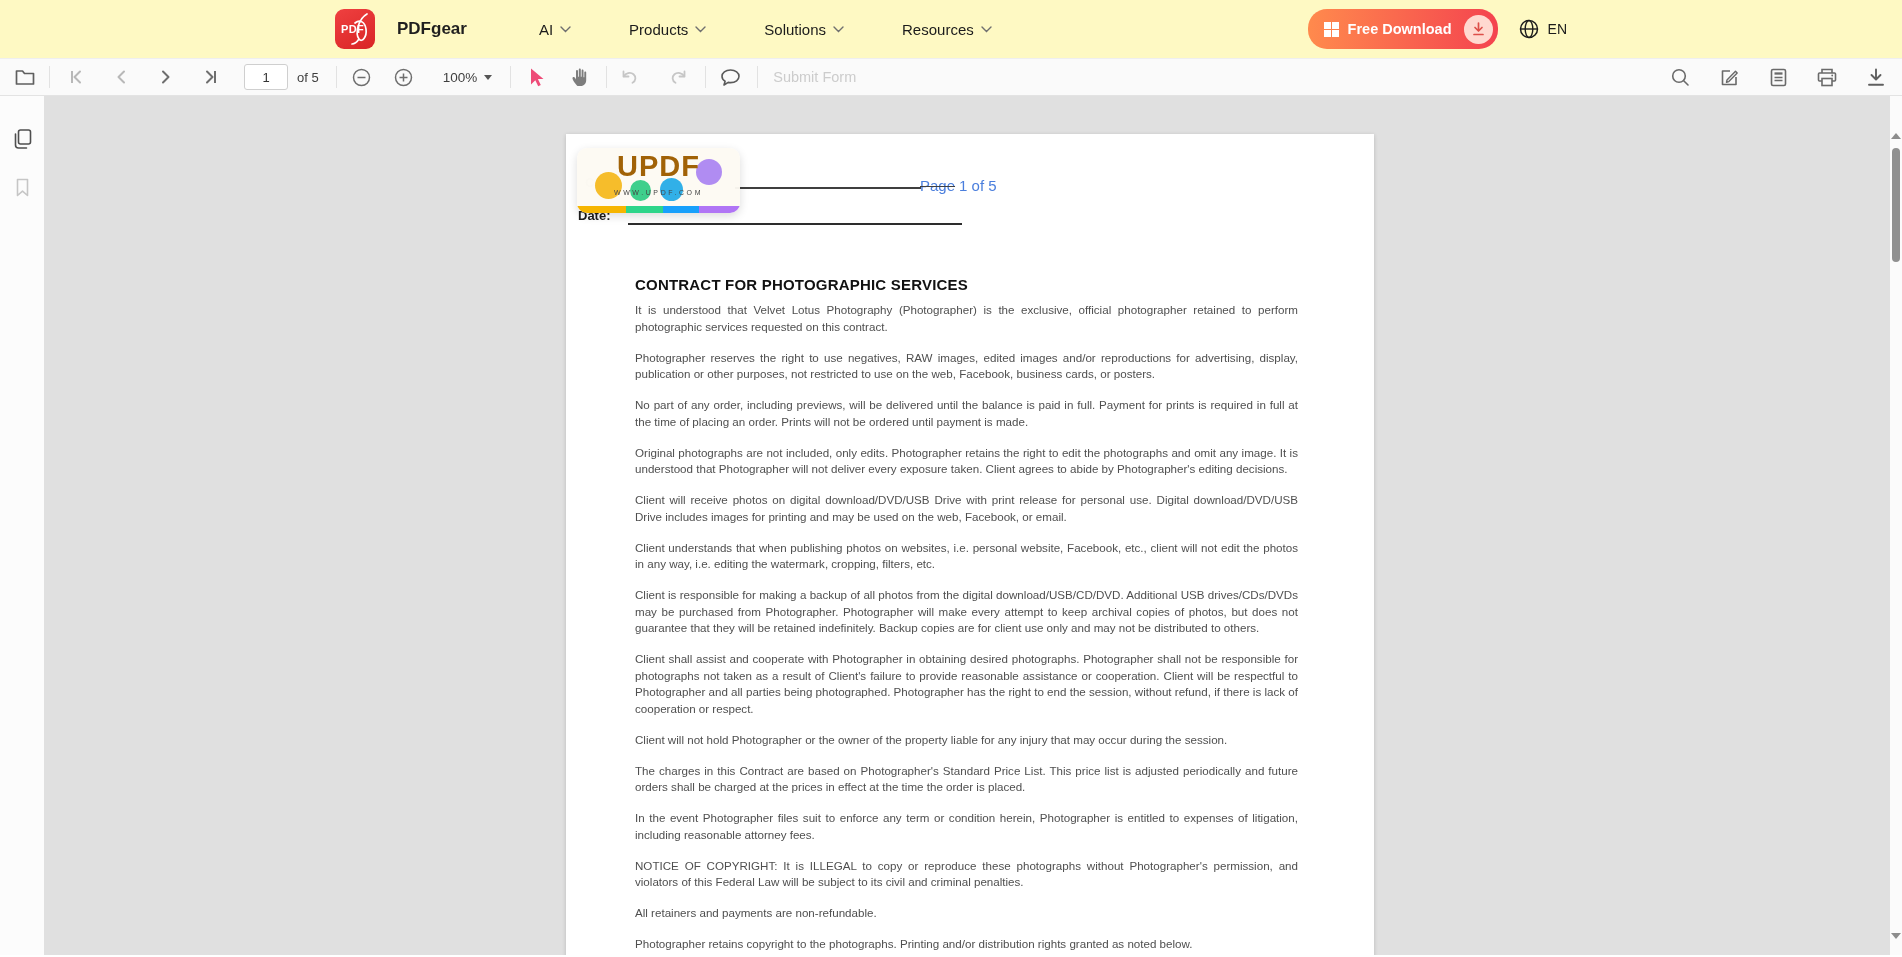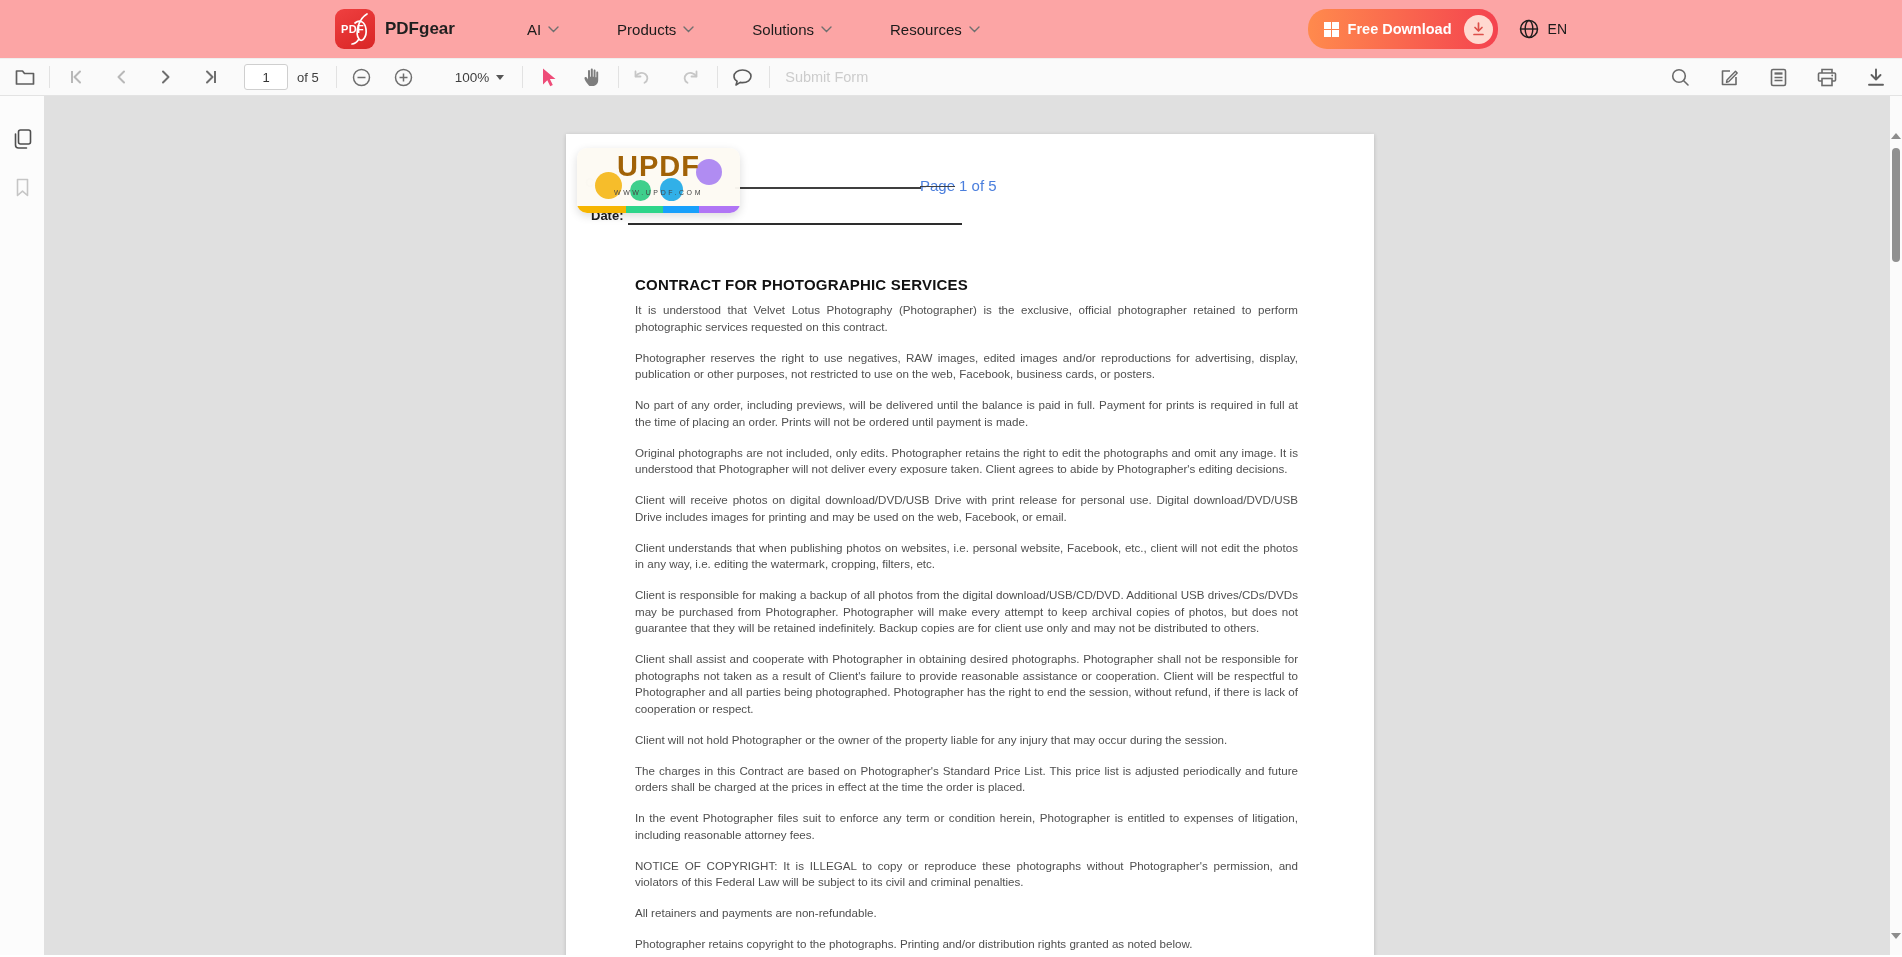--- a/index.html
+++ b/index.html
@@ -1,27 +1,27 @@
 <!DOCTYPE html>
 <html><head>
 <meta charset="utf-8">
 <style>
   * { margin:0; padding:0; box-sizing:border-box; }
   html,body { width:1902px; height:957px; overflow:hidden; background:#fff;
               font-family:"Liberation Sans", sans-serif; }
 
   
-  .navbar { height:58px; background:#fca5a5; display:flex; align-items:flex-start; }
+  .navbar { height:58px; background:#fef9c3; display:flex; align-items:flex-start; }
   .nav-inner { width:1232px; margin:0 auto; display:flex; align-items:center; height:100%; }
   .logo-box { width:40px; height:40px; border-radius:9px;
               background:linear-gradient(150deg,#ef4040,#d92525);
               position:relative; cursor:pointer; flex:none; }
   .logo-pdf { position:absolute; left:6px; top:14px; color:#fff; font-size:11px; font-weight:bold; letter-spacing:.3px; }
   .logo-pen { position:absolute; right:3px; top:3px; }
-  .brand { font-size:17px; font-weight:700; color:#1f1f1f; margin-left:10px; }
+  .brand { font-size:17px; font-weight:700; color:#1f1f1f; margin-left:22px; }
   .nav-menus { display:flex; align-items:center; gap:58px; margin-left:72px; }
   .nav-item { display:flex; align-items:center; gap:7px; font-size:15px; font-weight:400;
               color:#1b1b1b; cursor:pointer; }
   .nav-right { margin-left:auto; display:flex; align-items:center; }
   .dl-btn { border:none; cursor:pointer; height:40px; border-radius:19px; display:flex; align-items:center;
             background:linear-gradient(90deg,#ff8a4d,#f4434f); padding:0 5px 0 16px; }
   .dl-label { color:#fff; font-size:14.5px; font-weight:600; margin:0 12px 0 9px; }
   .dl-badge { width:29px; height:29px; border-radius:50%; background:#ffd9d0; display:flex;
               align-items:center; justify-content:center; }
   .globe { margin-left:20px; cursor:pointer; display:flex; }
@@ -52,21 +52,21 @@
 
   
   .page { position:absolute; left:522px; top:38px; width:808px; height:980px; background:#fff;
           box-shadow:0 1px 4px rgba(0,0,0,.18); }
   .page-head { position:relative; height:142px; }
   .client-frag { position:absolute; left:19px; top:41px; font-size:13px; font-weight:bold; color:#c6c6c6; z-index:1; }
   .client-line { position:absolute; left:169px; top:53px; width:186px; height:1.6px; background:#3f3f3f; z-index:1; }
   .page-ind { position:absolute; left:354px; top:43px; font-size:15px; color:#4a7edd; z-index:1; white-space:nowrap; }
   .page-ind .struck { text-decoration:line-through; text-decoration-color:#3f3f3f; }
   .page-ind .rest { padding-left:4px; }
-  .date-label { position:absolute; left:25px; top:74px; font-size:13px; font-weight:bold; color:#1c1c1c; z-index:1; }
+  .date-label { position:absolute; left:12px; top:74px; font-size:13px; font-weight:bold; color:#1c1c1c; z-index:1; }
   .date-line { position:absolute; left:62px; top:89px; width:334px; height:1.7px; background:#2d2d2d; z-index:1; }
 
   .watermark { position:absolute; left:11px; top:14px; width:163px; height:65px; border-radius:10px;
                background:rgba(253,250,243,.96); box-shadow:0 3px 10px rgba(0,0,0,.14);
                overflow:hidden; z-index:2; }
   .wm-title { position:absolute; width:100%; text-align:center; top:2px; font-size:29px; font-weight:800;
               color:#a16207; letter-spacing:1px; z-index:2; }
   .wm-url { position:absolute; width:100%; text-align:center; top:41px; font-size:7px; letter-spacing:2.6px;
             color:#454545; z-index:2; }
   .wm-dot { position:absolute; border-radius:50%; z-index:1; }
@@ -206,21 +206,21 @@
       <path d="M5.5 9.5 H13.5" stroke="#6e6e6e" stroke-width="1.5"></path>
     </svg>
   </button>
   <button class="tbtn" style="margin-left:20px;">
     <svg width="19" height="19" viewBox="0 0 19 19">
       <circle cx="9.5" cy="9.5" r="8" stroke="#6e6e6e" stroke-width="1.5" fill="none"></circle>
       <path d="M5.5 9.5 H13.5 M9.5 5.5 V13.5" stroke="#6e6e6e" stroke-width="1.5"></path>
     </svg>
   </button>
 
-  <button class="zoom-select" style="margin-left:40px;justify-content:flex-end;">
+  <button class="zoom-select" style="margin-left:28px;justify-content:flex-end;">
     <span class="zoom-label">100%</span>
     <span class="caret-down"></span>
   </button>
 
   <div class="tsep" style="margin-left:18px;"></div>
 
   <button class="tbtn" style="margin-left:13px;">
     <svg width="20" height="20" viewBox="0 0 20 20">
       <path d="M6 1.5 L6 17.5 L10.3 13.2 L13.2 19.2 L15.8 17.9 L12.9 12 L18.5 12 Z" fill="#ee4c78"></path>
     </svg>

